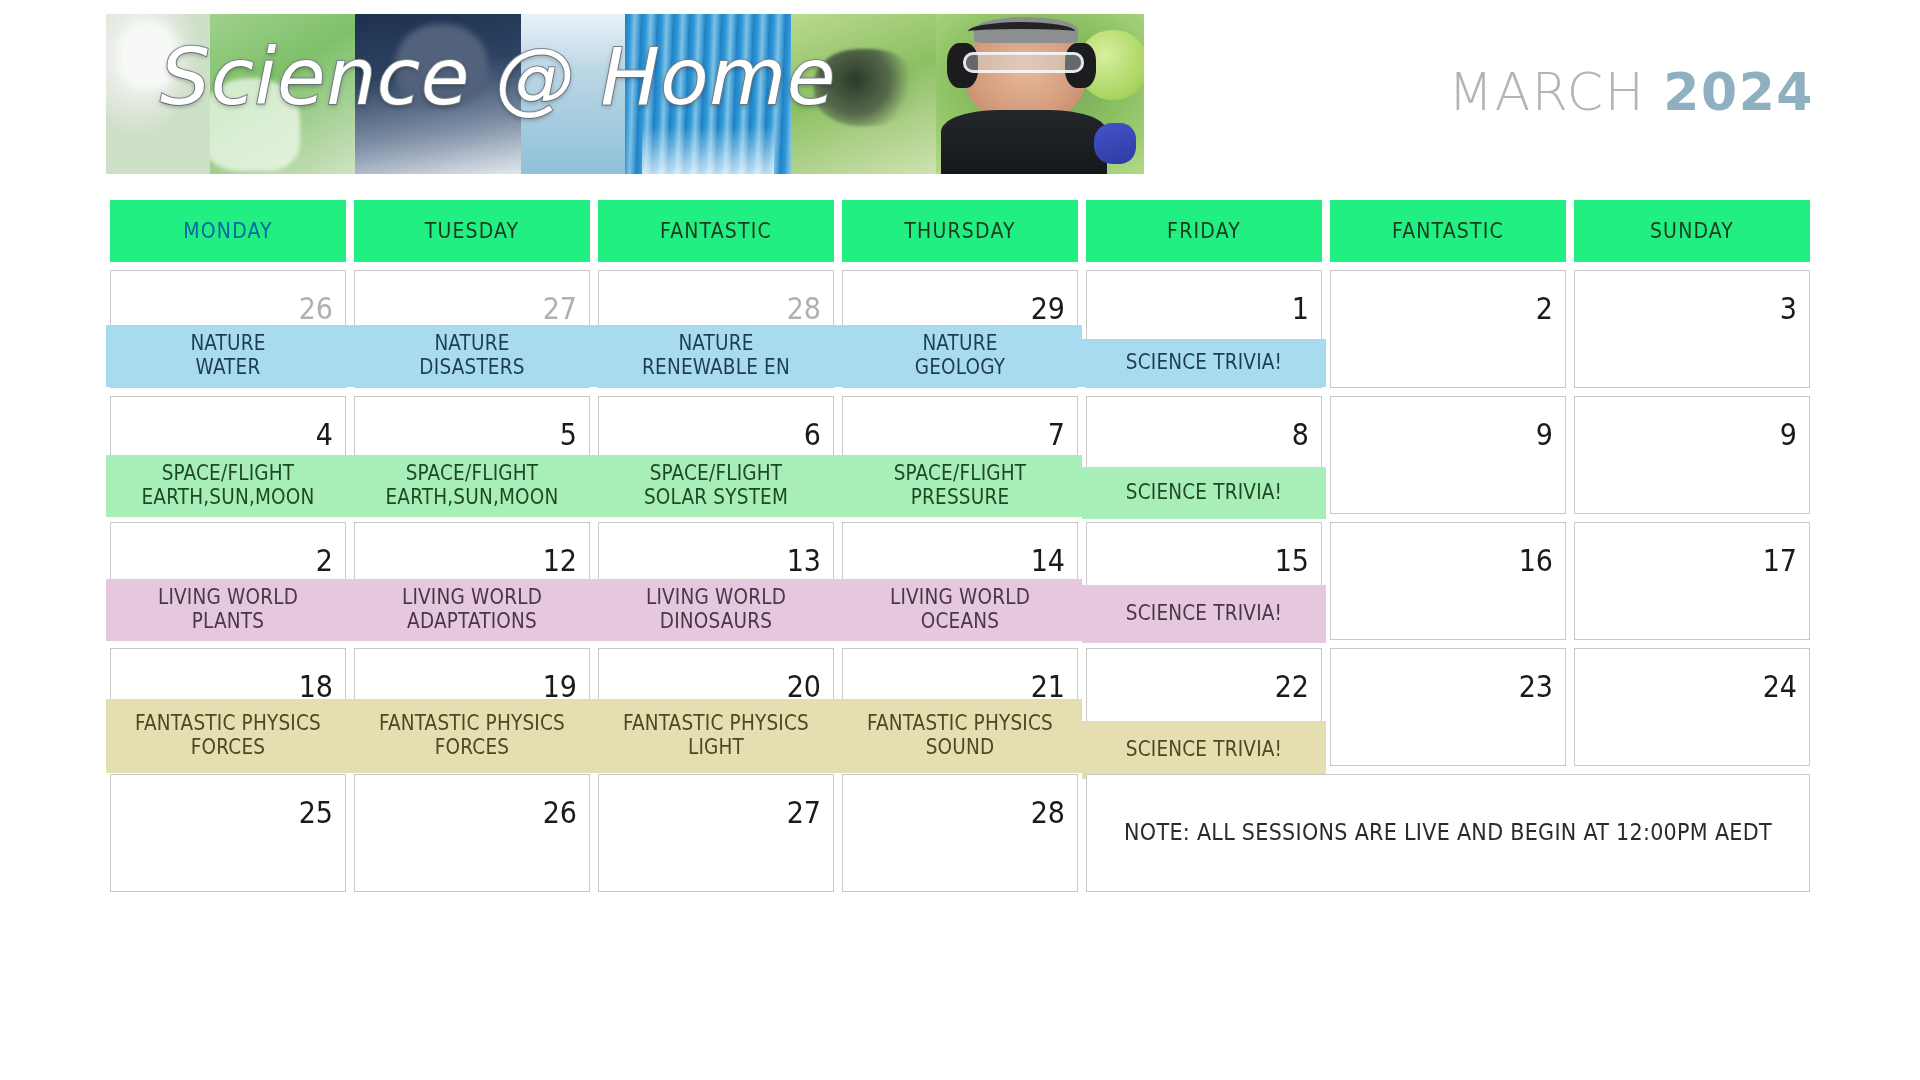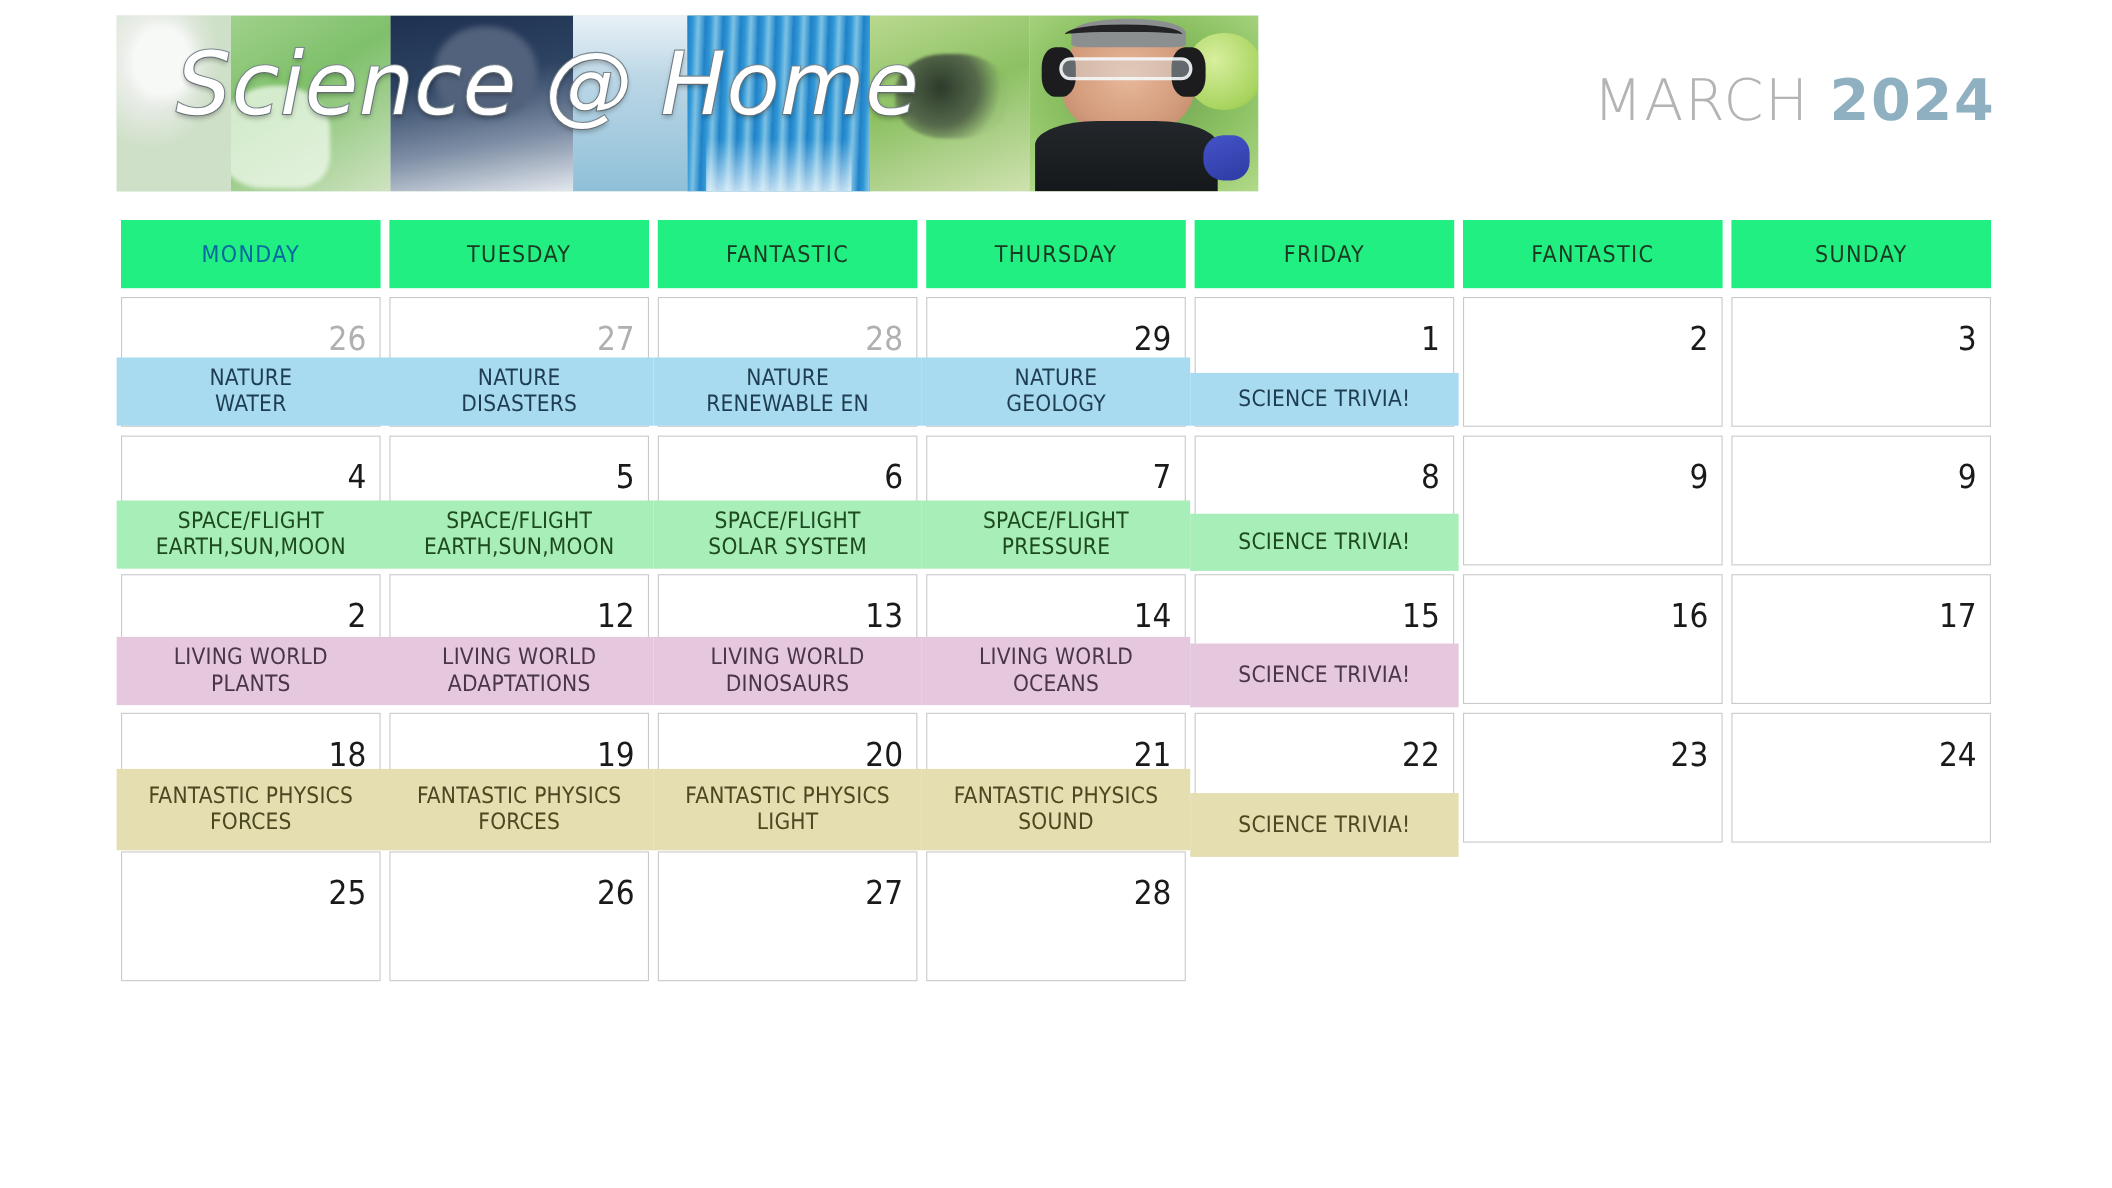--- a/index.html
+++ b/index.html
@@ -517,17 +517,22 @@
           <div class="cellwrap">
             <div class="cell empty">
               <div class="num">27</div>
             </div>
           </div>
           <div class="cellwrap">
             <div class="cell empty">
               <div class="num">28</div>
             </div>
           </div>
+          <div class="cellwrap" style="grid-column: 5 / span 3;">
+            <div class="note-cell">
+              <div class="note-text">NOTE: ALL SESSIONS ARE LIVE AND BEGIN AT 12:00PM AEDT</div>
+            </div>
+          </div>
         </div>
       </div>
   </div>
 
 </div>
 
 </body></html>

